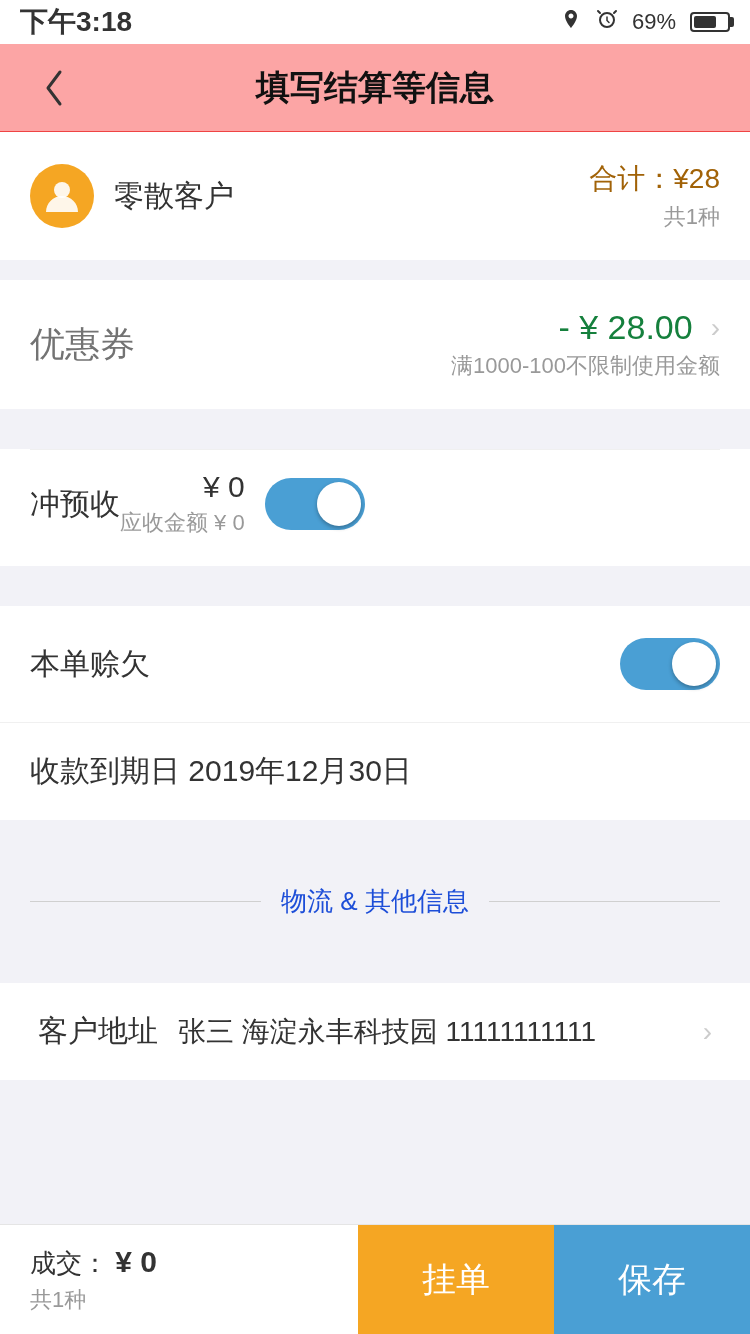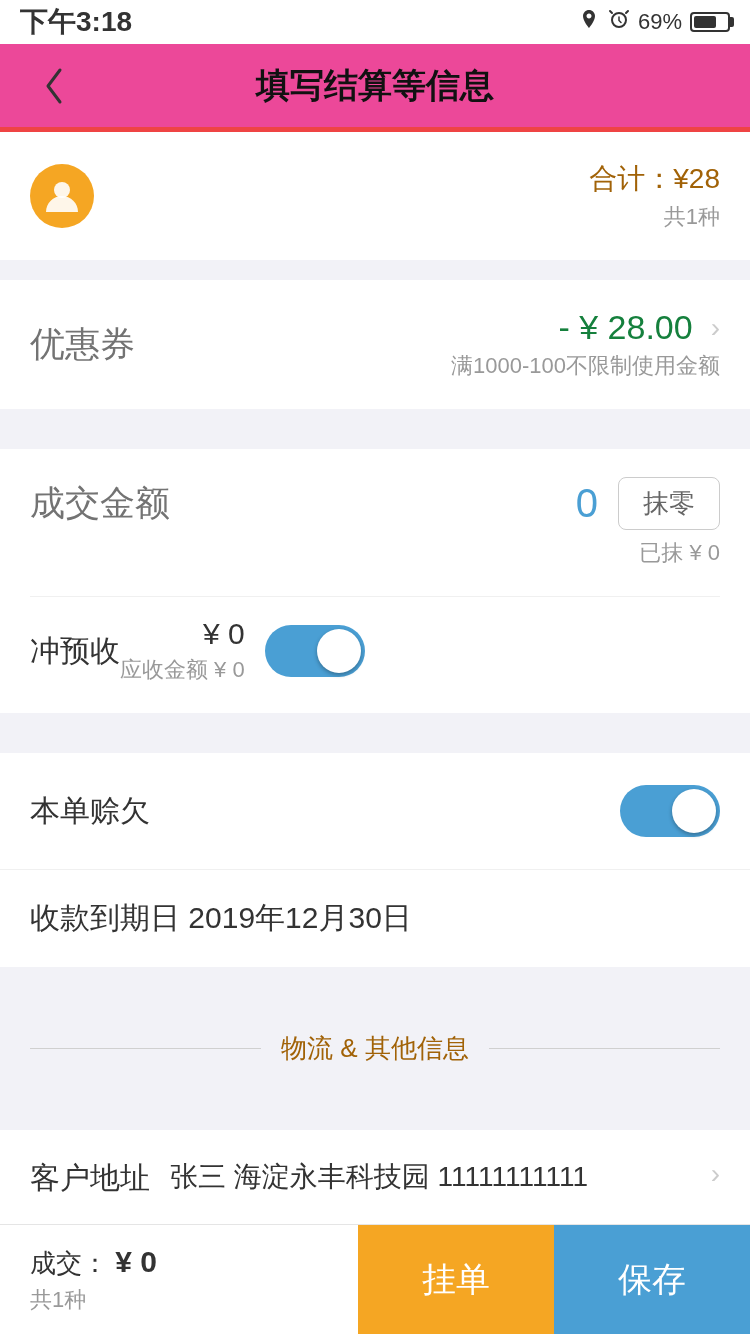--- a/index.html
+++ b/index.html
@@ -20,40 +20,40 @@
       background: #fff;
       display: flex;
       align-items: center;
       justify-content: space-between;
       padding: 0 20px;
       font-size: 24px;
       font-weight: 500;
     }
     .status-left { display: flex; align-items: center; gap: 10px; }
     .status-center { font-weight: 600; font-size: 28px; }
-    .status-right { display: flex; align-items: center; gap: 8px; font-size: 22px; }
+    .status-right { display: flex; align-items: center; gap: 14px; font-size: 22px; }
     .battery-icon {
       width: 40px; height: 20px; border: 2px solid #333; border-radius: 4px; position: relative;
       display: inline-flex; align-items: center; padding: 2px;
     }
     .battery-icon::after {
       content: ''; position: absolute; right: -6px; top: 50%; transform: translateY(-50%);
       width: 4px; height: 10px; background: #333; border-radius: 0 2px 2px 0;
     }
     .battery-fill { background: #333; height: 100%; width: 69%; border-radius: 2px; }
 
     
     .nav-bar {
       height: 88px;
-      background: #ec4899;
+      background: #fca5a5;
       display: flex;
       align-items: center;
       justify-content: center;
       position: relative;
-      border-bottom: 5px solid #ef4444;
+      border-bottom: 1px solid #ef4444;
     }
     .nav-back {
       position: absolute; left: 24px;
       font-size: 36px; color: #333; cursor: pointer;
       width: 60px; height: 60px; display: flex; align-items: center; justify-content: center;
     }
     .nav-title { font-size: 34px; font-weight: 600; color: #111; }
 
     
     .content { padding-bottom: 120px; }
@@ -166,26 +166,26 @@
     
     .logistics-section {
       background: #f2f2f7;
       padding: 24px 30px;
       text-align: center;
     }
     .logistics-divider-row {
       display: flex; align-items: center; gap: 20px;
     }
     .logistics-line { flex: 1; height: 1px; background: #d0d0d0; }
-    .logistics-label { font-size: 26px; color: #a16207; }
+    .logistics-label { font-size: 26px; color: #1d4ed8; }
 
     
     .address-row {
-      display: flex; justify-content: space-between;
-      padding: 28px 30px;
+      display: flex; align-items: center; justify-content: space-between;
+      padding: 28px 38px;
       background: #fff;
     }
     .address-label { font-size: 30px; color: #333; flex-shrink: 0; margin-right: 20px; }
     .address-value { font-size: 28px; color: #333; flex: 1; }
     .address-chevron { color: #ccc; font-size: 28px; }
 
     
     .bottom-bar {
       position: fixed;
       bottom: 0; left: 0;
@@ -252,20 +252,21 @@
 
   <div class="card">
     <div class="customer-row">
       <div class="customer-left">
         <div class="avatar">
           <svg viewBox="0 0 40 40" fill="none">
             <circle cx="20" cy="14" r="8" fill="#fff" opacity="0.9"></circle>
             <path d="M4 36c0-8.8 7.2-16 16-16s16 7.2 16 16" fill="#fff" opacity="0.9"></path>
           </svg>
         </div>
+        <span class="customer-name">零散客户</span>
       </div>
       <div class="customer-right">
         <div class="total-amount">合计：¥28</div>
         <div class="total-count">共1种</div>
       </div>
     </div>
   </div>
 
   <div class="card">
     <div class="row-item">
@@ -276,30 +277,20 @@
           <span class="chevron">›</span>
         </div>
         <span class="coupon-desc">满1000-100不限制使用金额</span>
       </div>
     </div>
   </div>
 
   <div class="section-divider"></div>
 
   <div class="card">
-    <div class="transaction-row">
-      <div class="transaction-top">
-        <span class="row-label">成交金额</span>
-        <div style="display:flex;align-items:center;gap:20px;">
-          <span class="transaction-amount-input">0</span>
-          <button class="round-zero-btn">抹零</button>
-        </div>
-      </div>
-      <div class="transaction-sub">已抹  ¥ 0</div>
-    </div>
 
     <div class="divider"></div>
 
     <div class="prepaid-row">
       <span class="prepaid-left">冲预收</span>
       <div style="display:flex;align-items:center;gap:20px;">
         <div class="prepaid-right">
           <span class="prepaid-amount">¥ 0</span>
           <span class="prepaid-receivable">应收金额 ¥ 0</span>
         </div>

